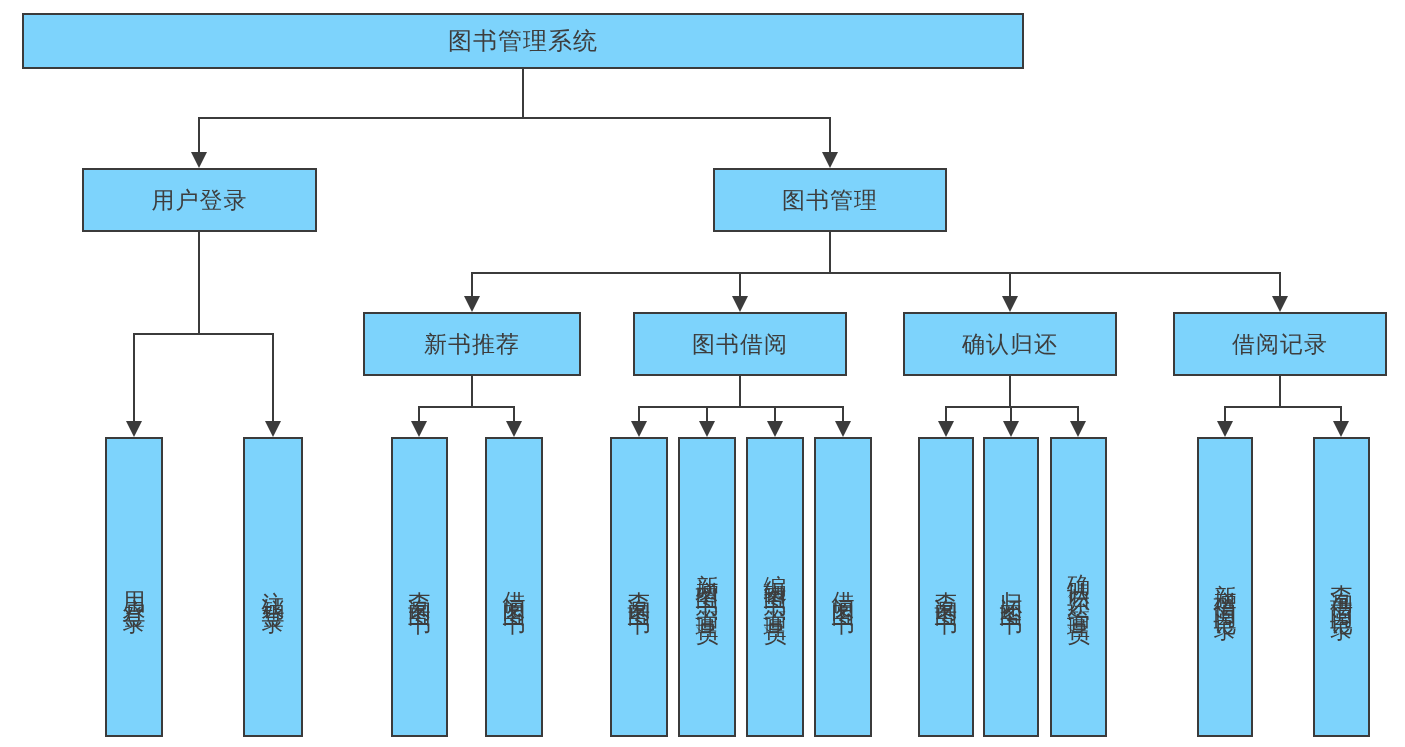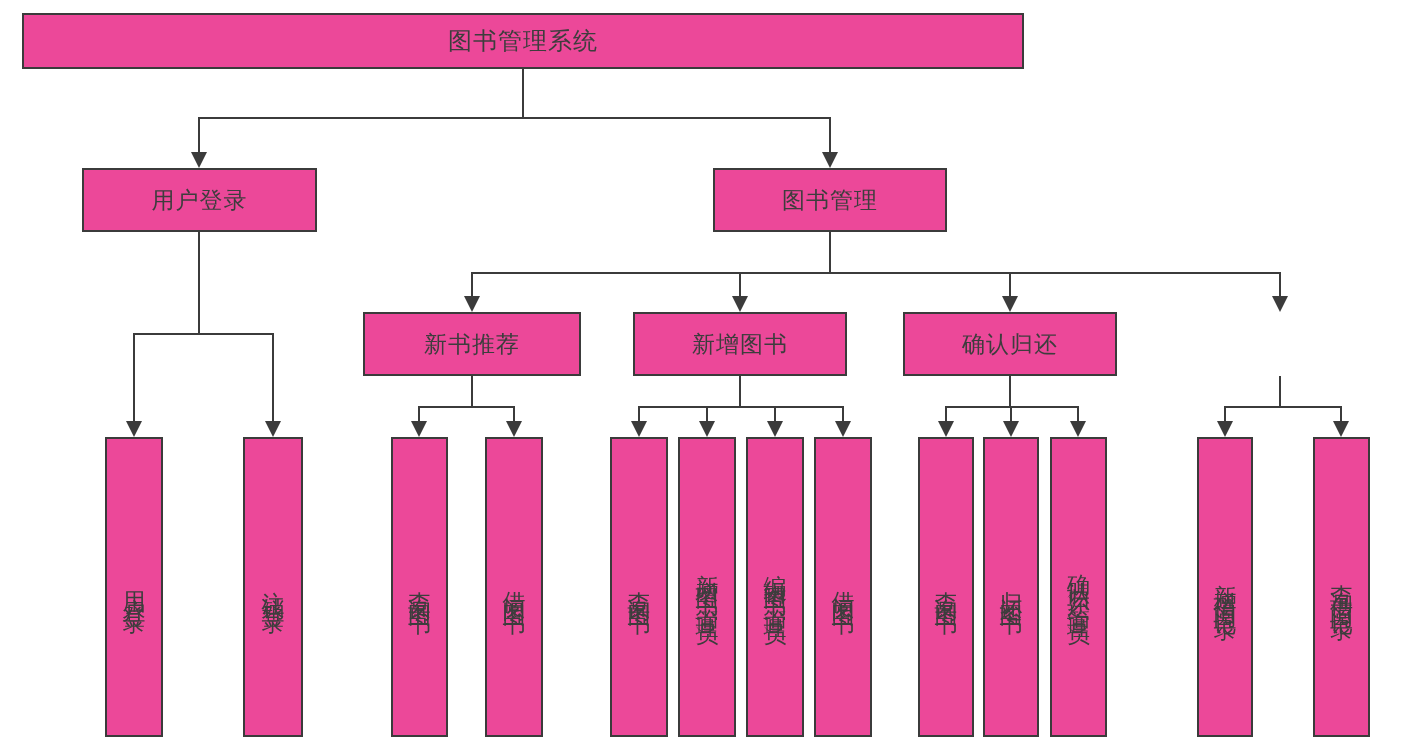--- a/index.html
+++ b/index.html
@@ -1,21 +1,21 @@
 <!DOCTYPE html>
 <html><head>
 <meta charset="utf-8">
 <style>
   html,body{margin:0;padding:0;background:#ffffff;}
   .canvas{
     position:relative;width:1405px;height:747px;background:#ffffff;
     font-family:"Liberation Sans",sans-serif;color:#3d3d3d;overflow:hidden;
   }
   .box{
-    position:absolute;border:2px solid #3b3b3b;background:#ec4899;
+    position:absolute;border:2px solid #3b3b3b;background:#7dd3fc;
     display:flex;align-items:center;justify-content:center;box-sizing:border-box;
   }
   .hlabel{font-size:23px;letter-spacing:1px;white-space:nowrap;}
   .root-label{font-size:24px;letter-spacing:1px;}
   .vtext{
     writing-mode:vertical-rl;text-orientation:mixed;
     font-size:23px;letter-spacing:7px;line-height:1;white-space:nowrap;
   }
   .line{position:absolute;background:#3b3b3b;}
   .arrow{
@@ -41,24 +41,27 @@
     <span class="hlabel">用户登录</span>
   </div>
   <div class="box" style="left:713px;top:168px;width:234px;height:64px;">
     <span class="hlabel">图书管理</span>
   </div>
 
   <div class="box" style="left:363px;top:312px;width:218px;height:64px;">
     <span class="hlabel">新书推荐</span>
   </div>
   <div class="box" style="left:633px;top:312px;width:214px;height:64px;">
-    <span class="hlabel">新增图书</span>
+    <span class="hlabel">图书借阅</span>
   </div>
   <div class="box" style="left:903px;top:312px;width:214px;height:64px;">
     <span class="hlabel">确认归还</span>
+  </div>
+  <div class="box" style="left:1173px;top:312px;width:214px;height:64px;">
+    <span class="hlabel">借阅记录</span>
   </div>
 
   <div class="box" style="left:105px;top:437px;width:58px;height:300px;">
     <span class="vtext">用户登录</span>
   </div>
   <div class="box" style="left:243px;top:437px;width:60px;height:300px;">
     <span class="vtext">注销登录</span>
   </div>
 
   <div class="box" style="left:391px;top:437px;width:57px;height:300px;">

